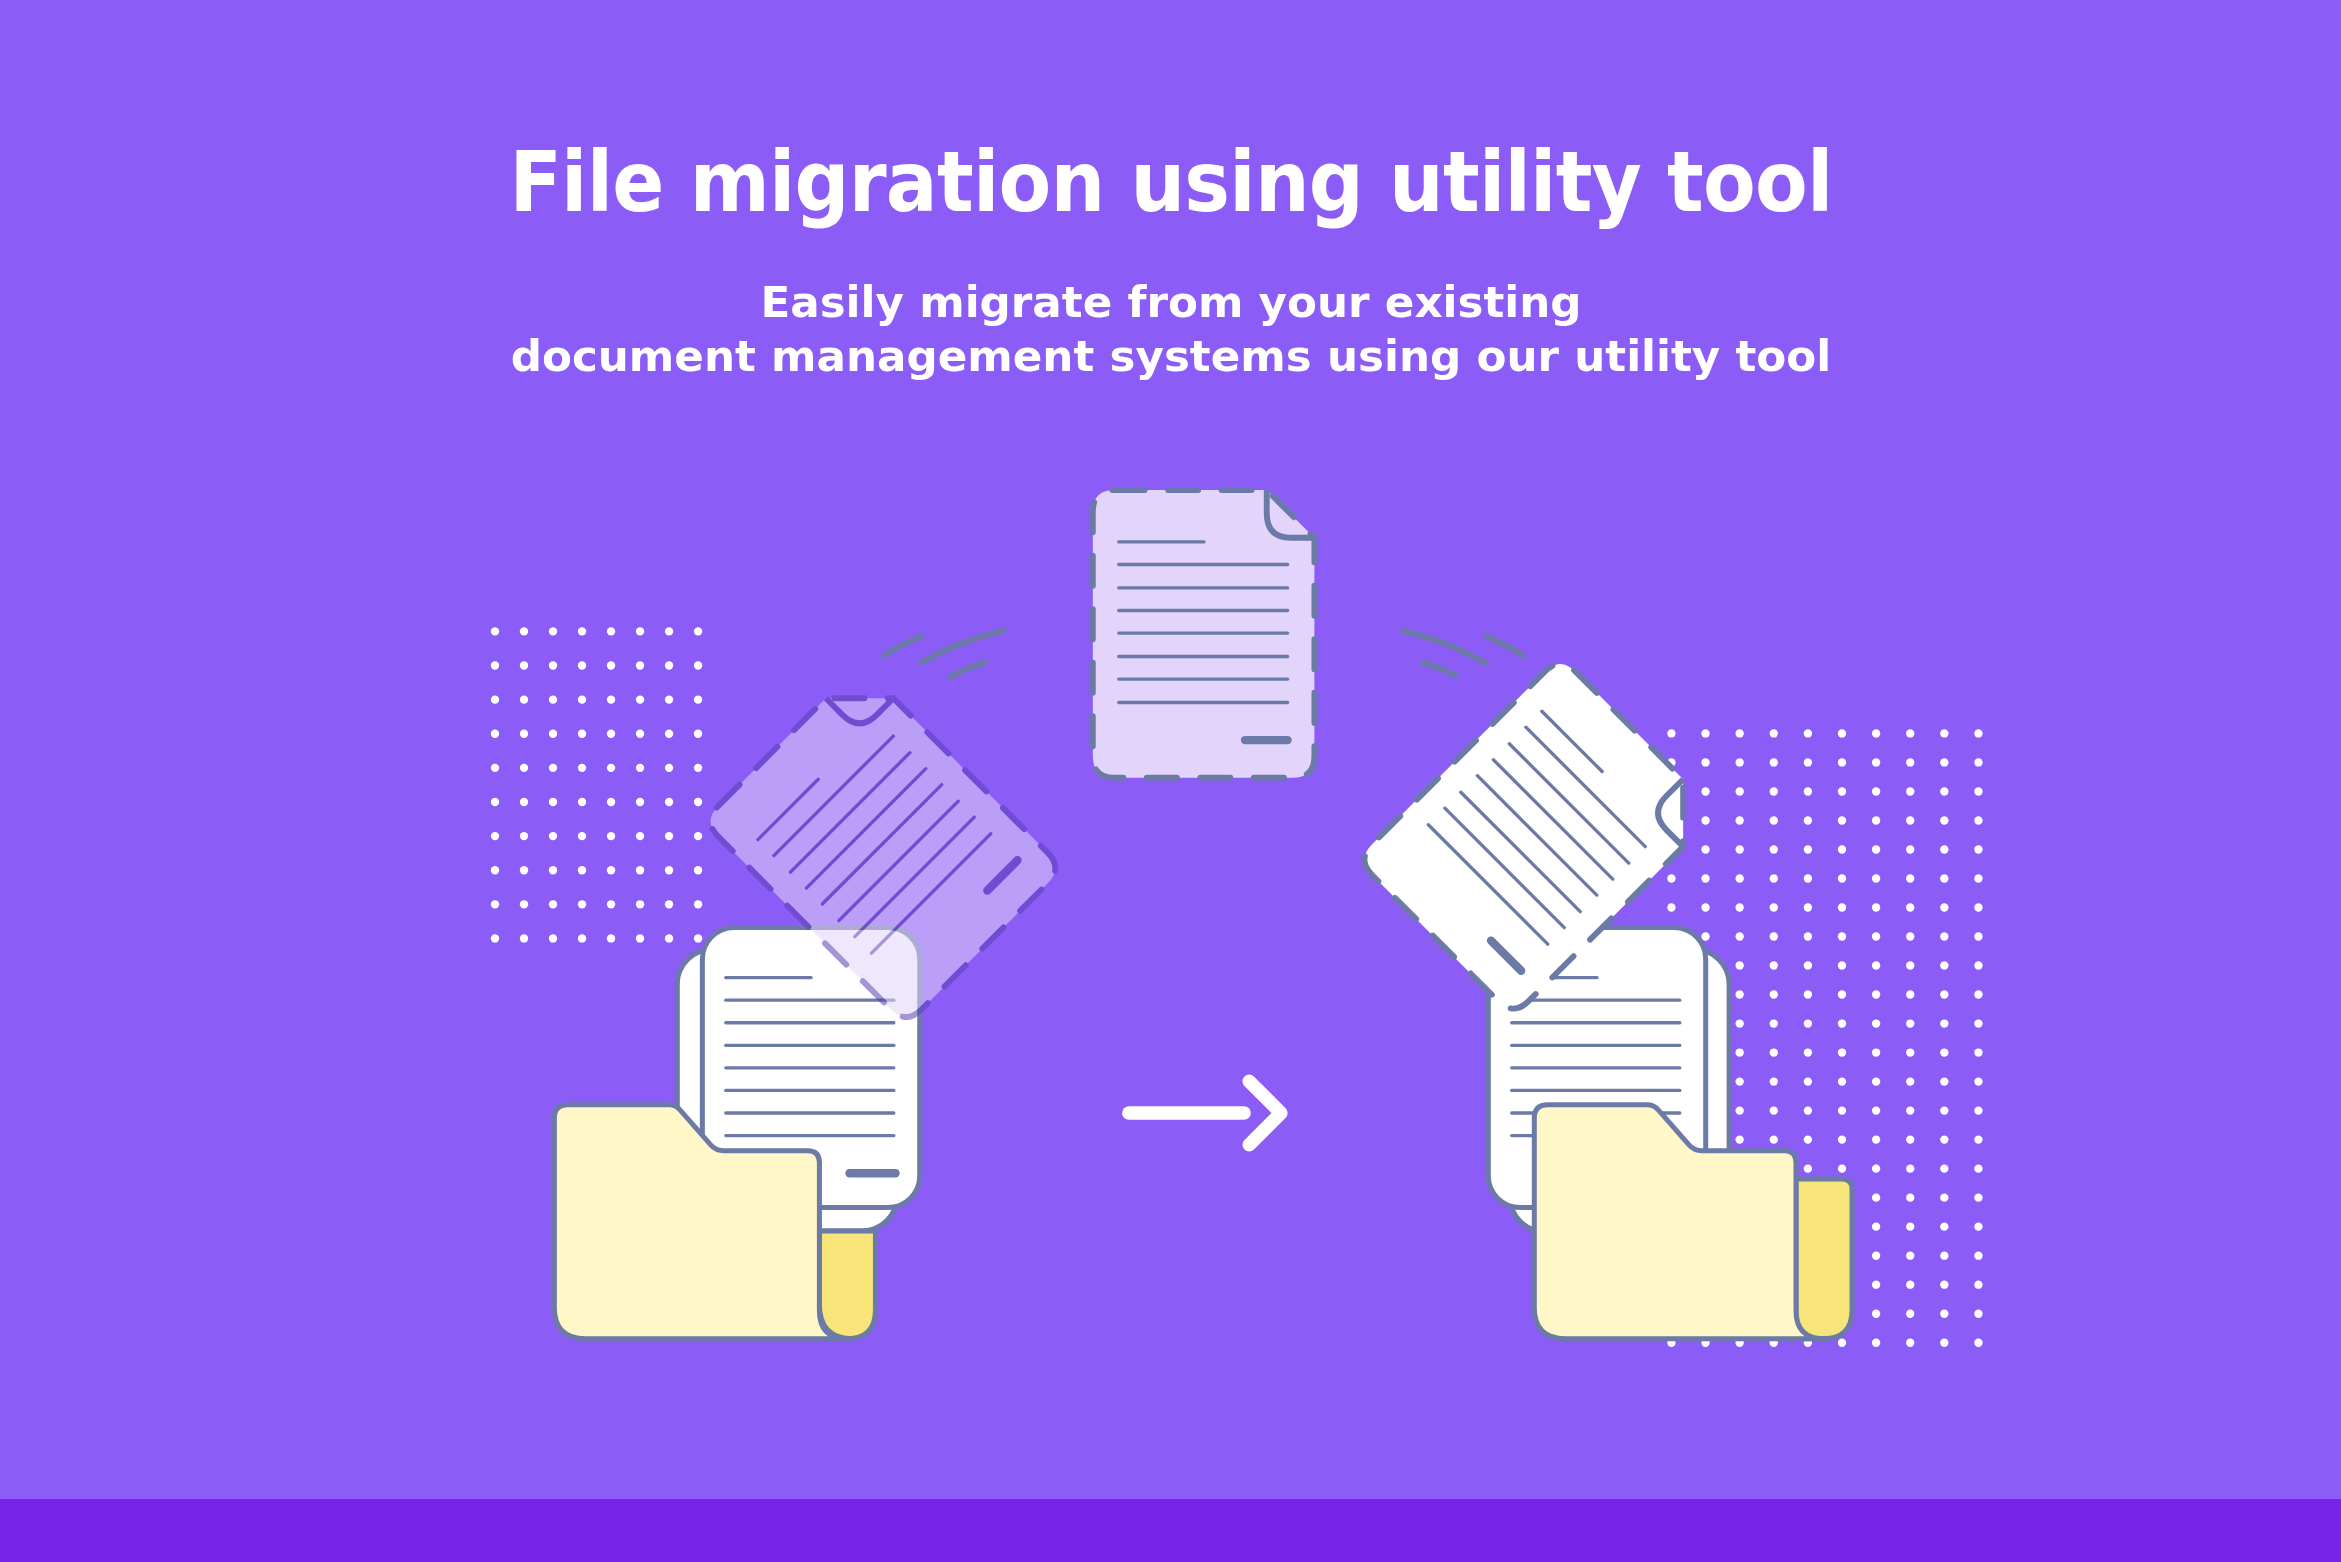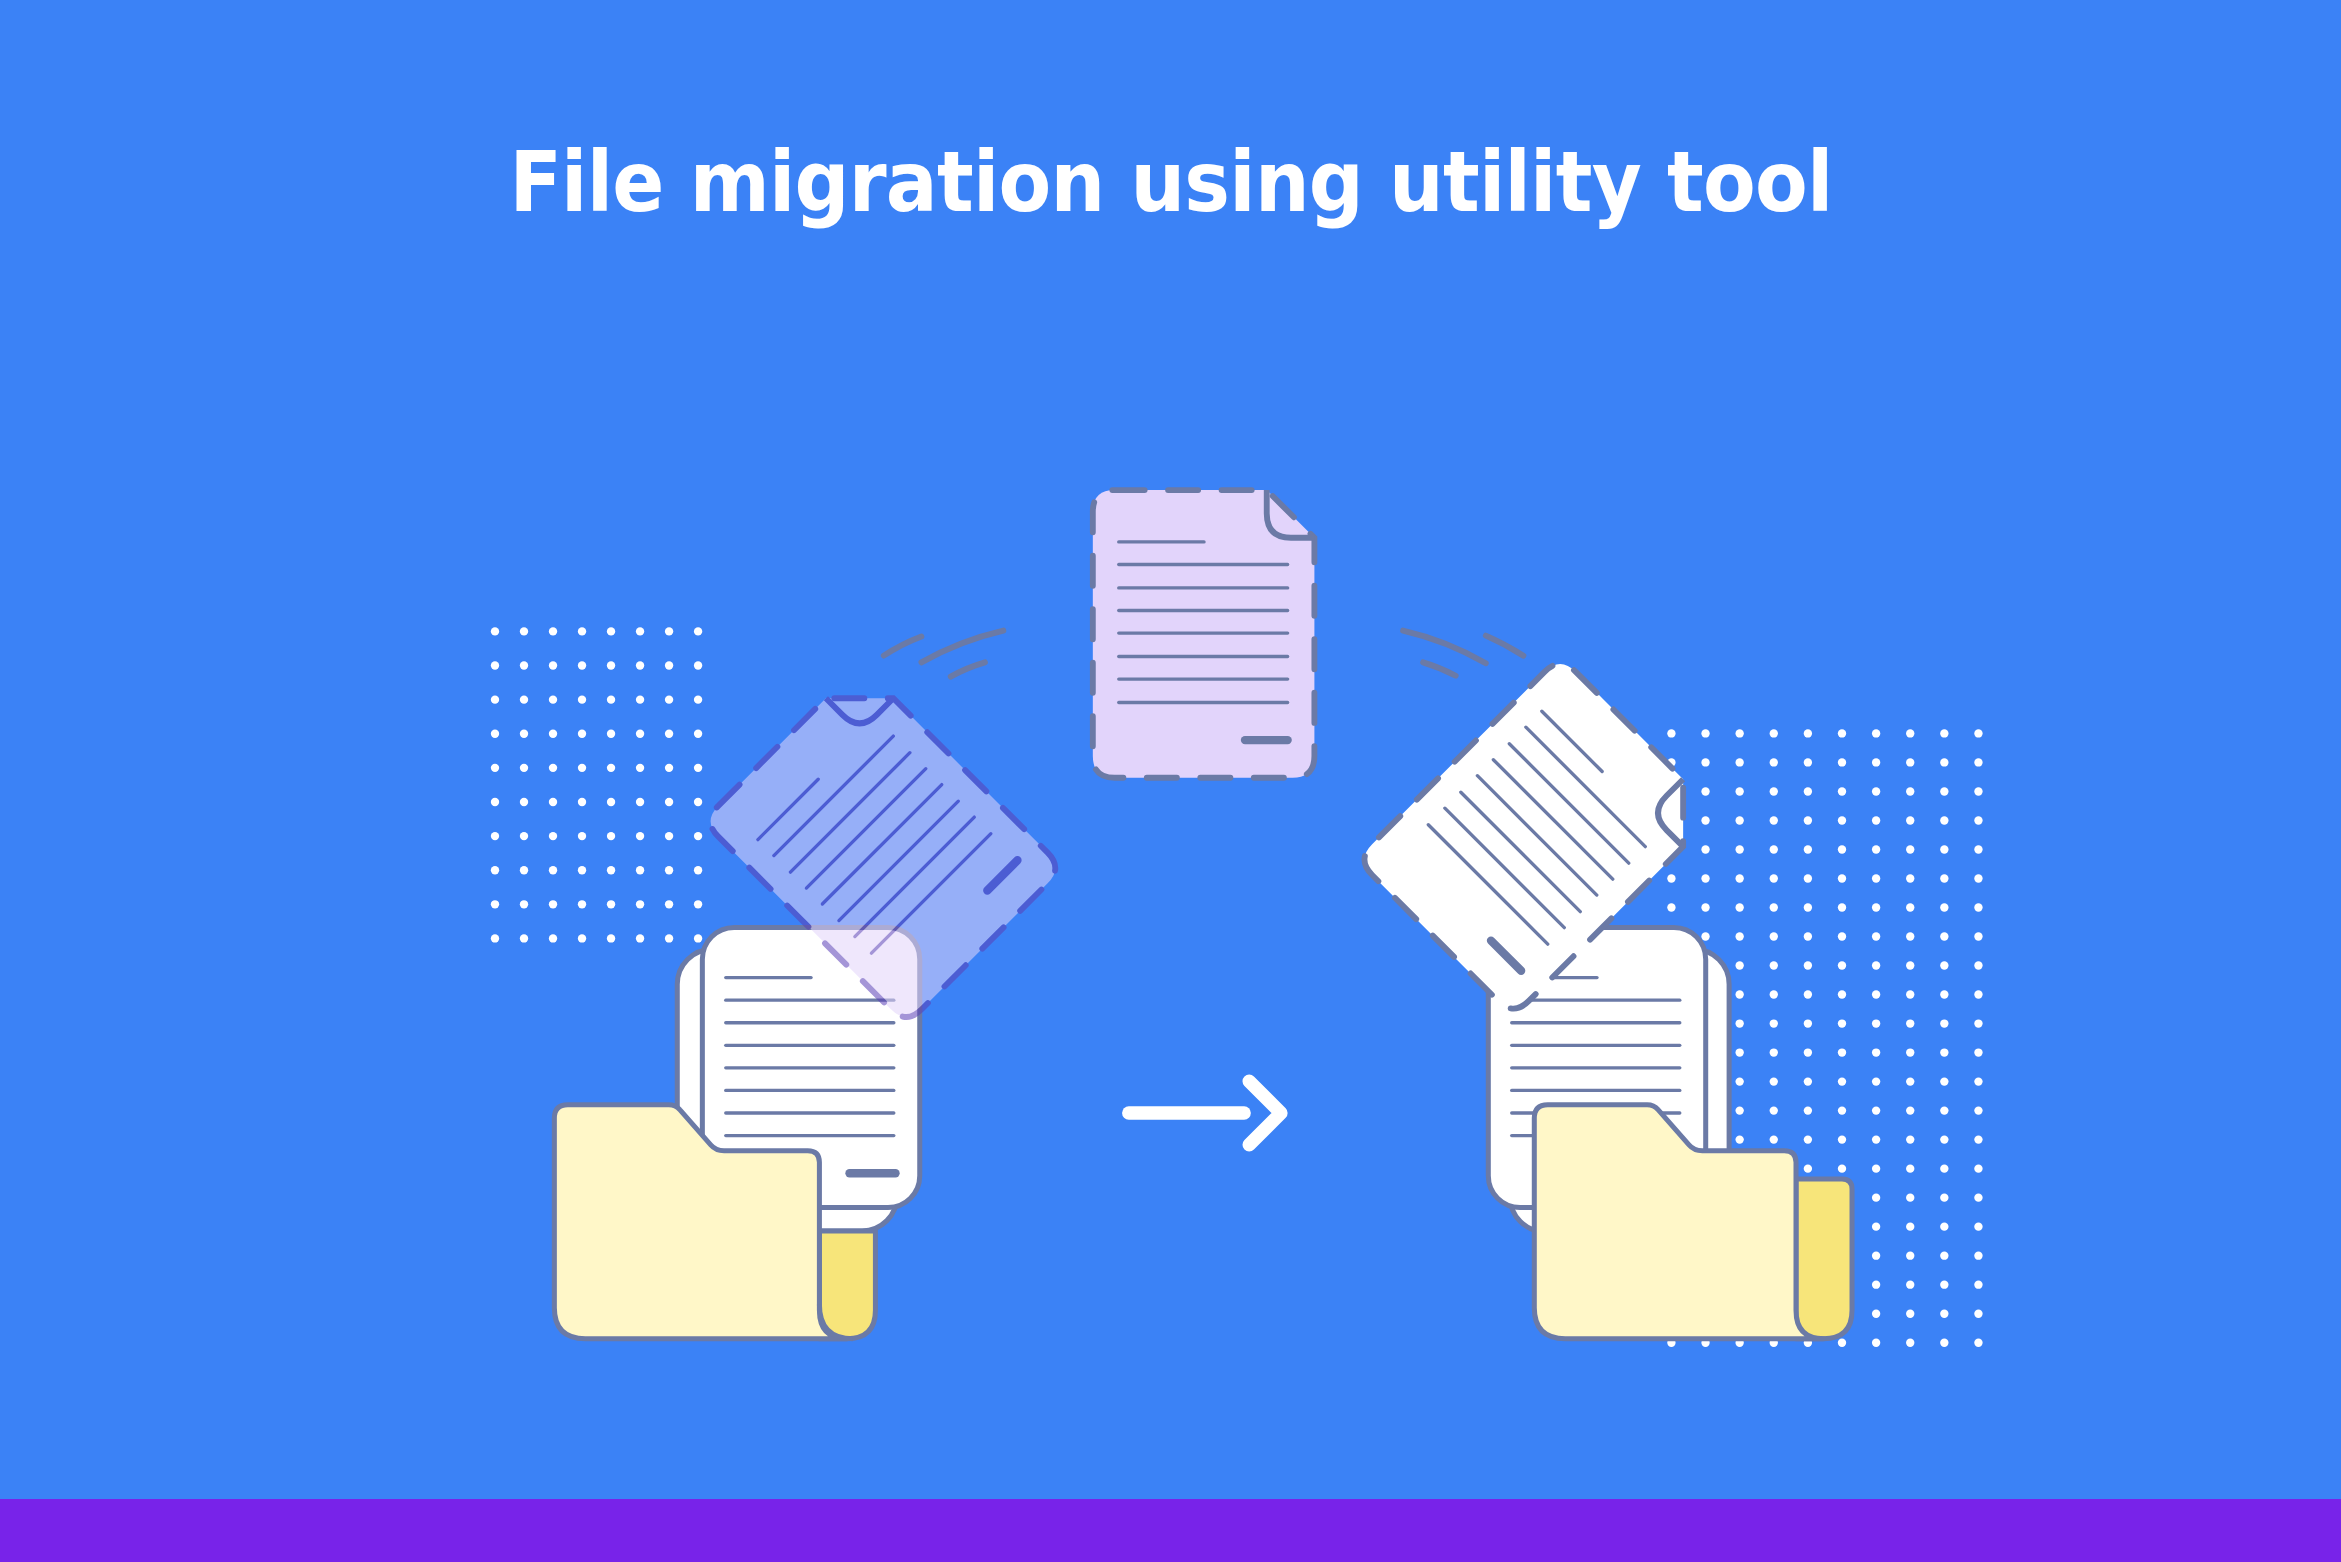--- a/index.html
+++ b/index.html
@@ -12,21 +12,21 @@
     overflow: hidden;
     background: #7823e9;
     position: relative;
     font-family: "DejaVu Sans", "Liberation Sans", sans-serif;
   }
   .canvas {
     position: absolute;
     left: 0; top: 0;
     width: 2342px;
     height: 1499px;
-    background: #3b82f6;
+    background: #8b5cf6;
   }
   .title {
     position: absolute;
     left: 0;
     width: 2342px;
     top: 132px;
     text-align: center;
     color: #ffffff;
     font-weight: bold;
     font-size: 84px;
@@ -52,20 +52,24 @@
     left: 0; top: 0;
   }
 </style>
 </head>
 <body>
 
 <div class="canvas">
 
   <div class="title" style="transform: scaleX(0.914); transform-origin: 1171px 0px;">File migration using utility tool</div>
 
+  <div class="subtitle">
+    <span style="transform: scaleX(1.039); transform-origin: 1171px 0px;">Easily migrate from your existing</span>
+    <span style="transform: scaleX(1.039); transform-origin: 1171px 0px;">document management systems using our utility tool</span>
+  </div>
 
   <svg class="art" width="2342" height="1563" viewBox="0 0 2801 1869" xmlns="http://www.w3.org/2000/svg">
     <defs>
 
       <path id="docShape" d="M26,0 L208,0 L265,57 L265,318 Q265,344 239,344 L26,344 Q0,344 0,318 L0,26 Q0,0 26,0 Z"></path>
       <path id="docFold" d="M208,0 L208,28 Q208,57 237,57 L265,57"></path>
       <g id="docLines">
         <line x1="31" y1="62" x2="133" y2="62"></line>
         <line x1="31" y1="89" x2="233" y2="89"></line>
         <line x1="31" y1="117" x2="233" y2="117"></line>

